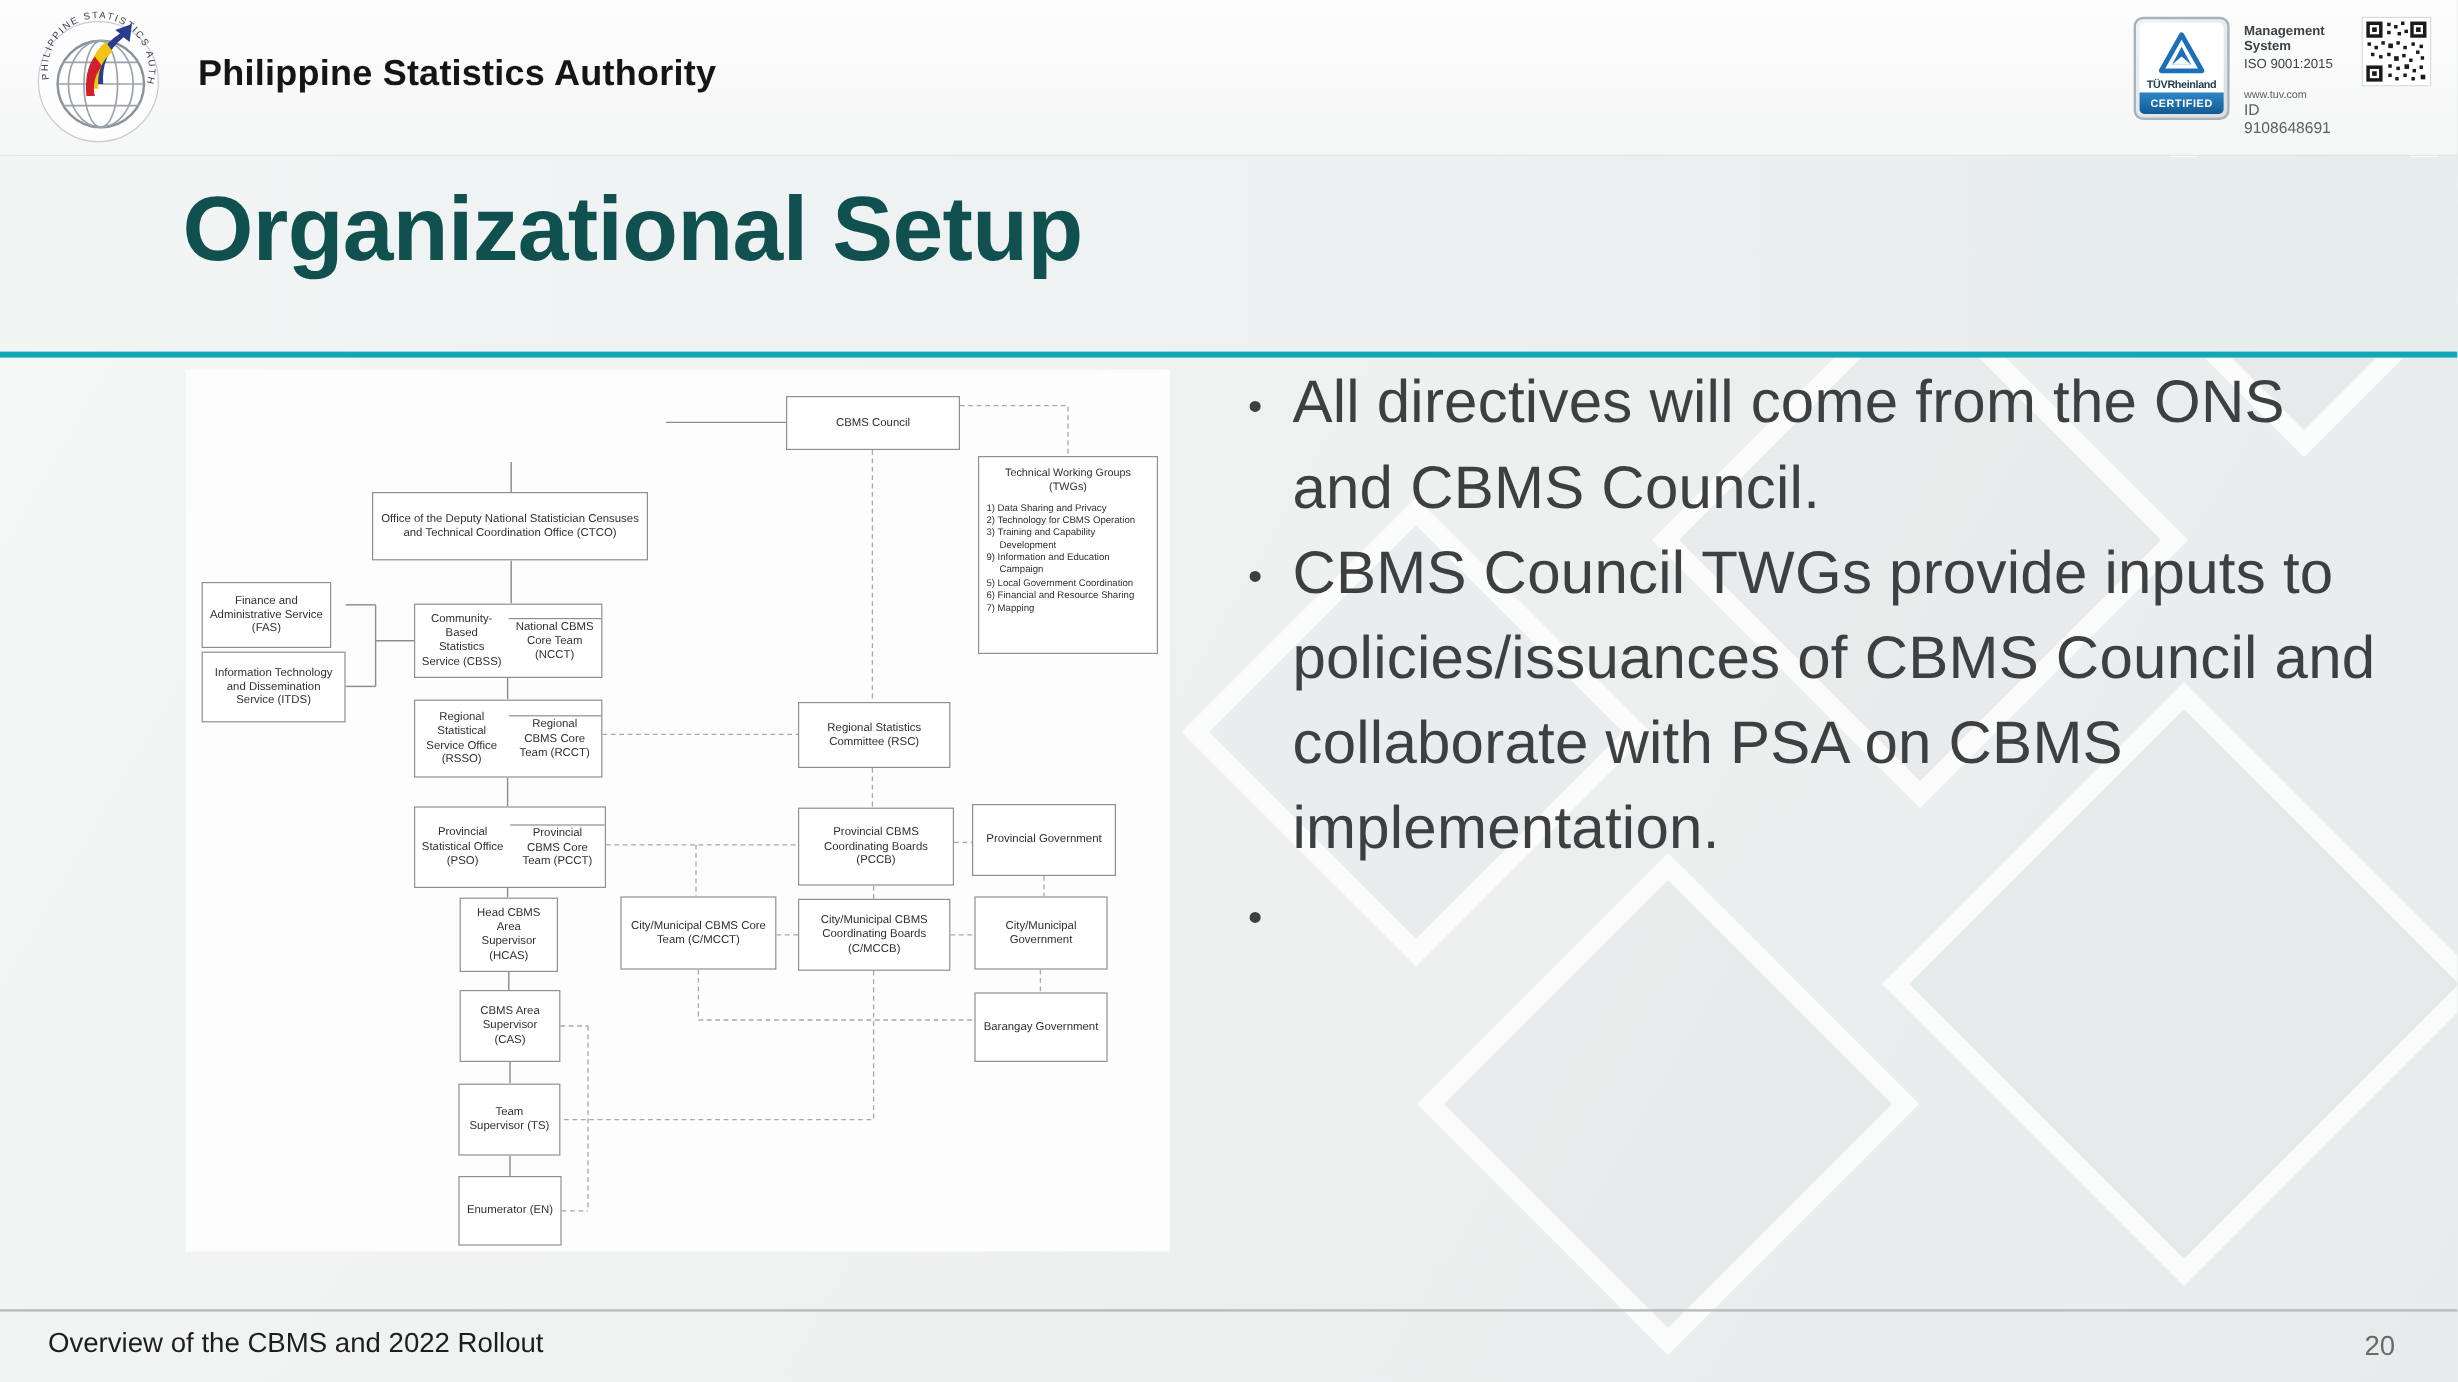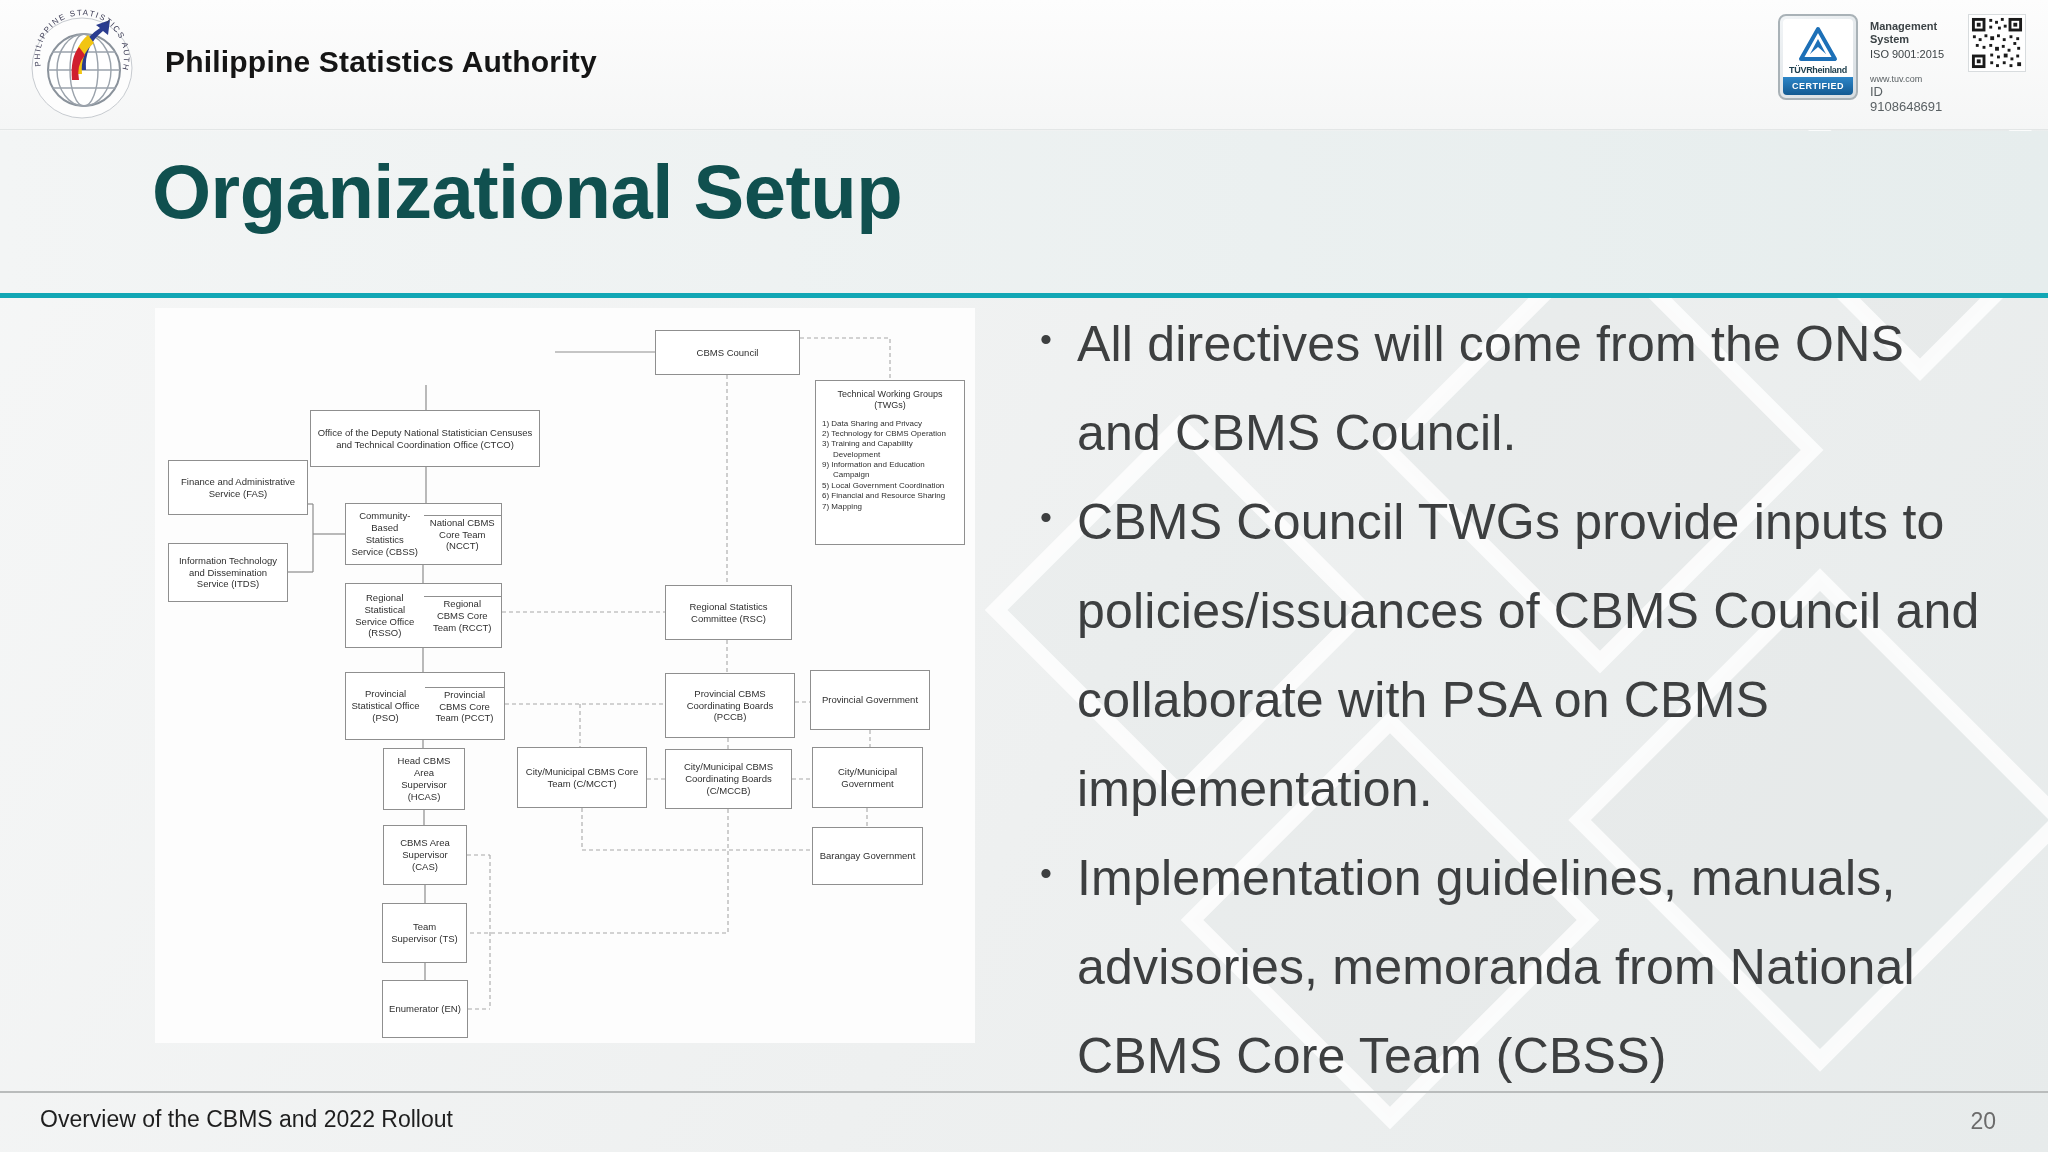--- a/index.html
+++ b/index.html
@@ -57,21 +57,21 @@
   .obox.split .cell + .cell { border-top:1px solid #8f8f8f; }
   .twg { align-items:flex-start; flex-direction:column; justify-content:flex-start;
          text-align:left; padding:8px 6px; }
   .twg-title { width:100%; text-align:center; font-size:9px; margin-bottom:7px; }
   .twg-item { font-size:8px; line-height:1.3; padding-left:11px; text-indent:-11px; }
 
   
   .bullets { position:absolute; left:1015px; top:300px; width:1010px; z-index:2; }
   .bullet { display:flex; }
   .bullet-marker { width:62px; font-size:34px; color:#3d3f40; line-height:78px; text-align:center; }
-  .bullet-text { width:905px; font-size:50px; line-height:89px; color:#3d3f40; letter-spacing:.2px; }
+  .bullet-text { width:905px; font-size:50px; line-height:71px; color:#3d3f40; letter-spacing:.2px; }
 
   
   .footer-line { position:absolute; top:1091px; left:0; width:100%; border-top:2px solid #b9bcbc; z-index:1; }
   .footer-left { position:absolute; left:40px; top:1106px; font-size:23px; color:#1e1e1e; z-index:2; }
   .page-number { position:absolute; right:52px; top:1108px; font-size:23px; color:#6b6b6b; z-index:2; }
 </style>
 </head>
 <body>
 
 <div class="slide">
@@ -232,21 +232,21 @@
       <div class="twg-item">2) Technology for CBMS Operation</div>
       <div class="twg-item">3) Training and Capability Development</div>
       <div class="twg-item">9) Information and Education Campaign</div>
       <div class="twg-item">5) Local Government Coordination</div>
       <div class="twg-item">6) Financial and Resource Sharing</div>
       <div class="twg-item">7) Mapping</div>
     </div>
 
     <div class="obox" style="left:155px;top:102px;width:230px;height:57px;">Office of the Deputy National Statistician Censuses and Technical Coordination Office (CTCO)</div>
 
-    <div class="obox" style="left:13px;top:152px;width:140px;height:55px;">Finance and Administrative Service (FAS)</div>
+    <div class="obox" style="left:13px;top:177px;width:108px;height:55px;">Finance and Administrative Service (FAS)</div>
 
     <div class="obox" style="left:13px;top:235px;width:120px;height:59px;">Information Technology and Dissemination Service (ITDS)</div>
 
     <div class="obox split" style="left:190px;top:195px;width:157px;height:62px;">
       <div class="cell">Community-Based Statistics Service (CBSS)</div>
       <div class="cell">National CBMS Core Team (NCCT)</div>
     </div>
 
     <div class="obox split" style="left:190px;top:275px;width:157px;height:65px;">
       <div class="cell">Regional Statistical Service Office (RSSO)</div>
@@ -285,21 +285,20 @@
     <div class="bullet">
       <div class="bullet-marker">•</div>
       <div class="bullet-text">All directives will come from the ONS and CBMS Council.</div>
     </div>
     <div class="bullet">
       <div class="bullet-marker">•</div>
       <div class="bullet-text">CBMS Council TWGs provide inputs to policies/issuances of CBMS Council and collaborate with PSA on CBMS implementation.</div>
     </div>
     <div class="bullet">
       <div class="bullet-marker">•</div>
-      <div class="bullet-text">Implementation guidelines, manuals, advisories, memoranda from National CBMS Core Team (CBSS)</div>
     </div>
   </div>
 
   <div class="footer-line"></div>
   <div class="footer-left">Overview of the CBMS and 2022 Rollout</div>
   <div class="page-number">20</div>
 
 </div>
 
 </body></html>

